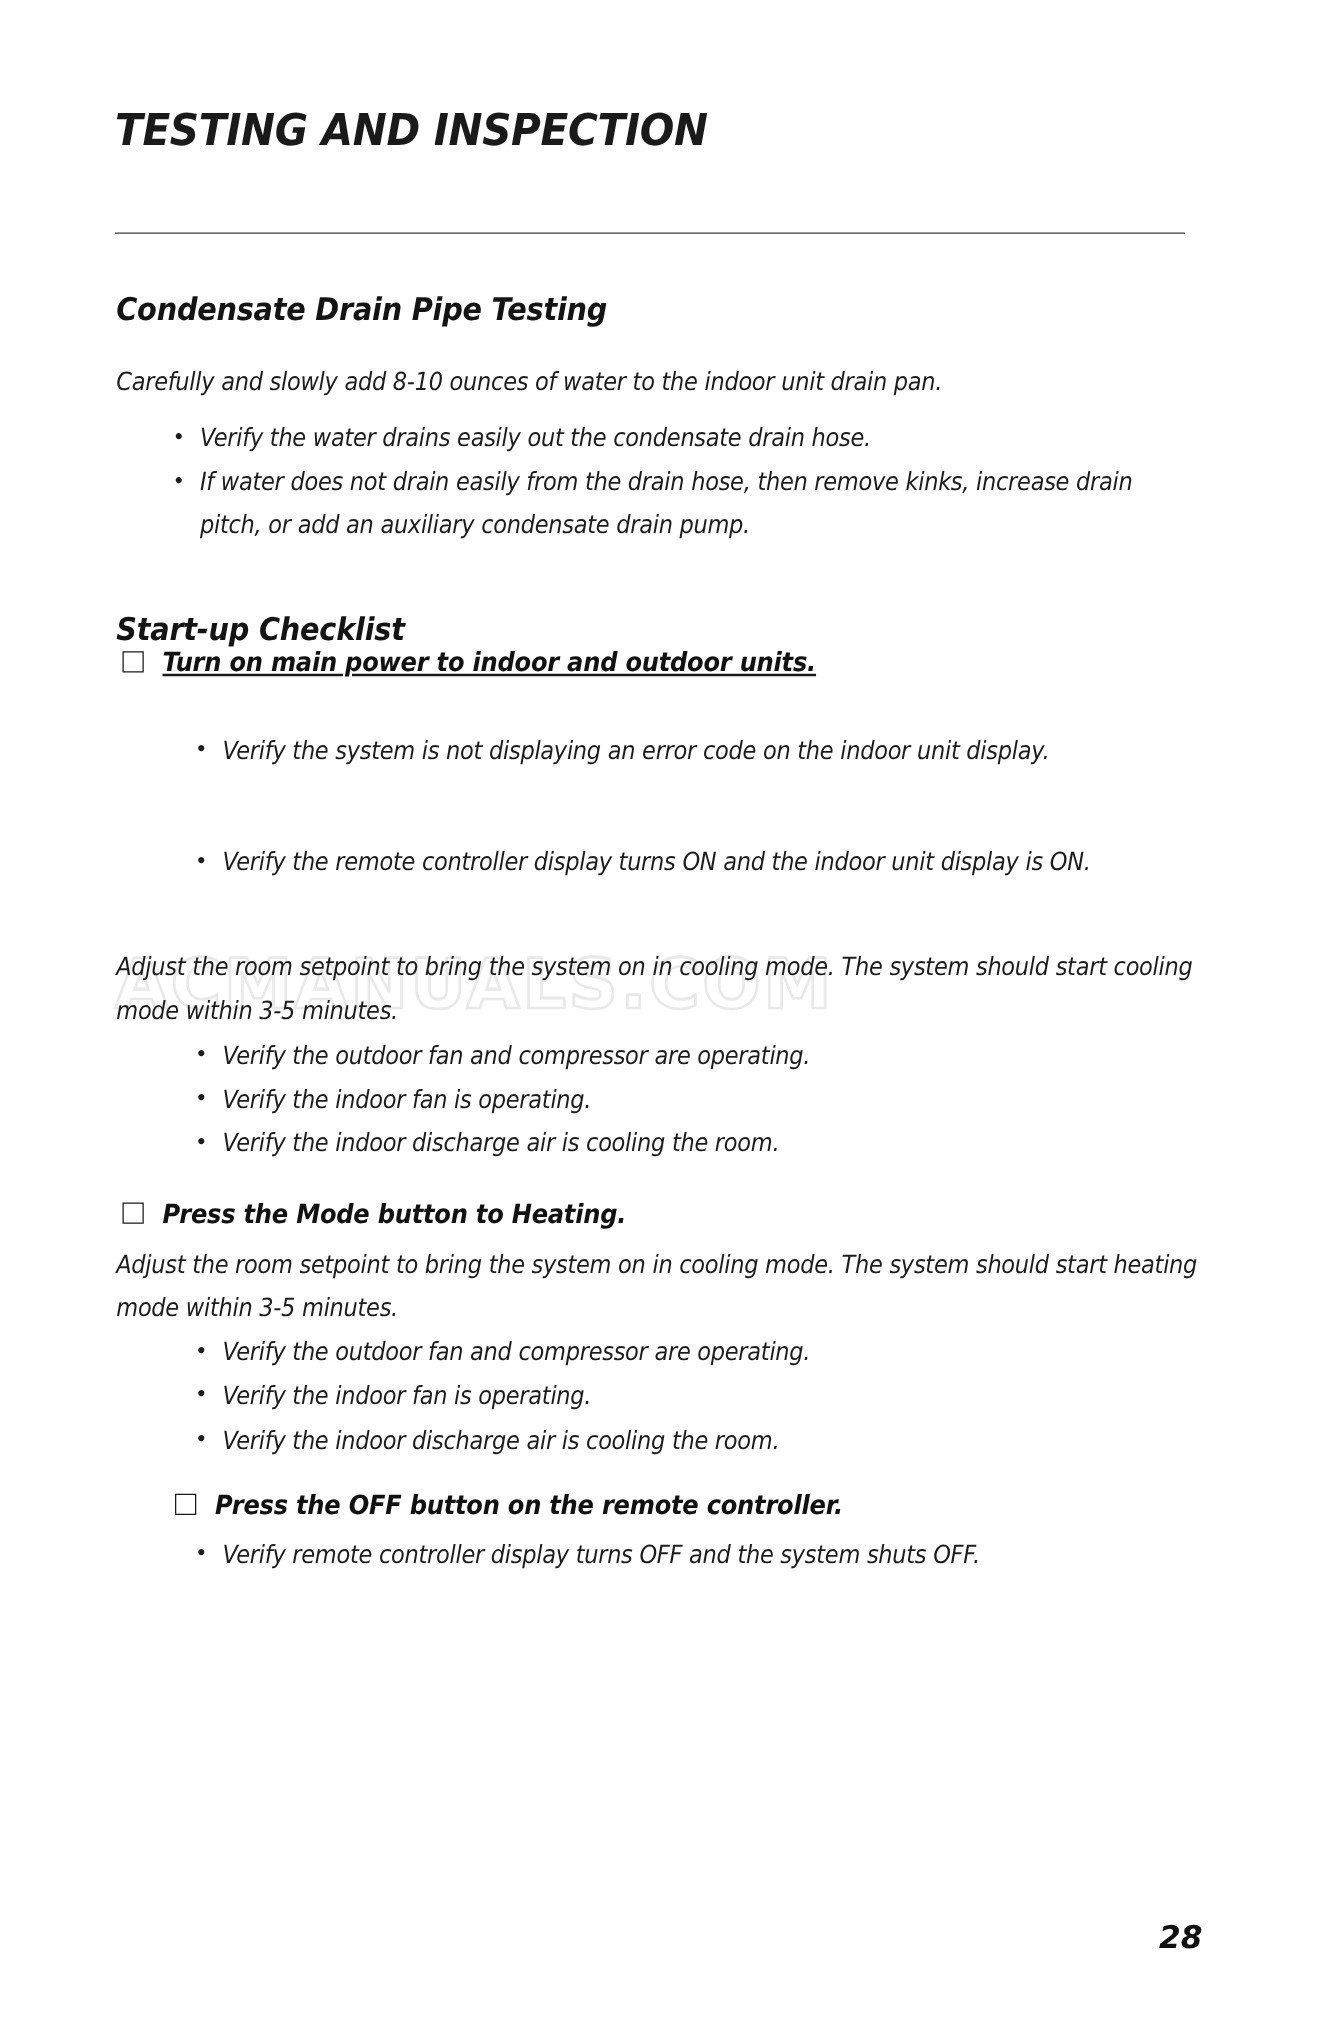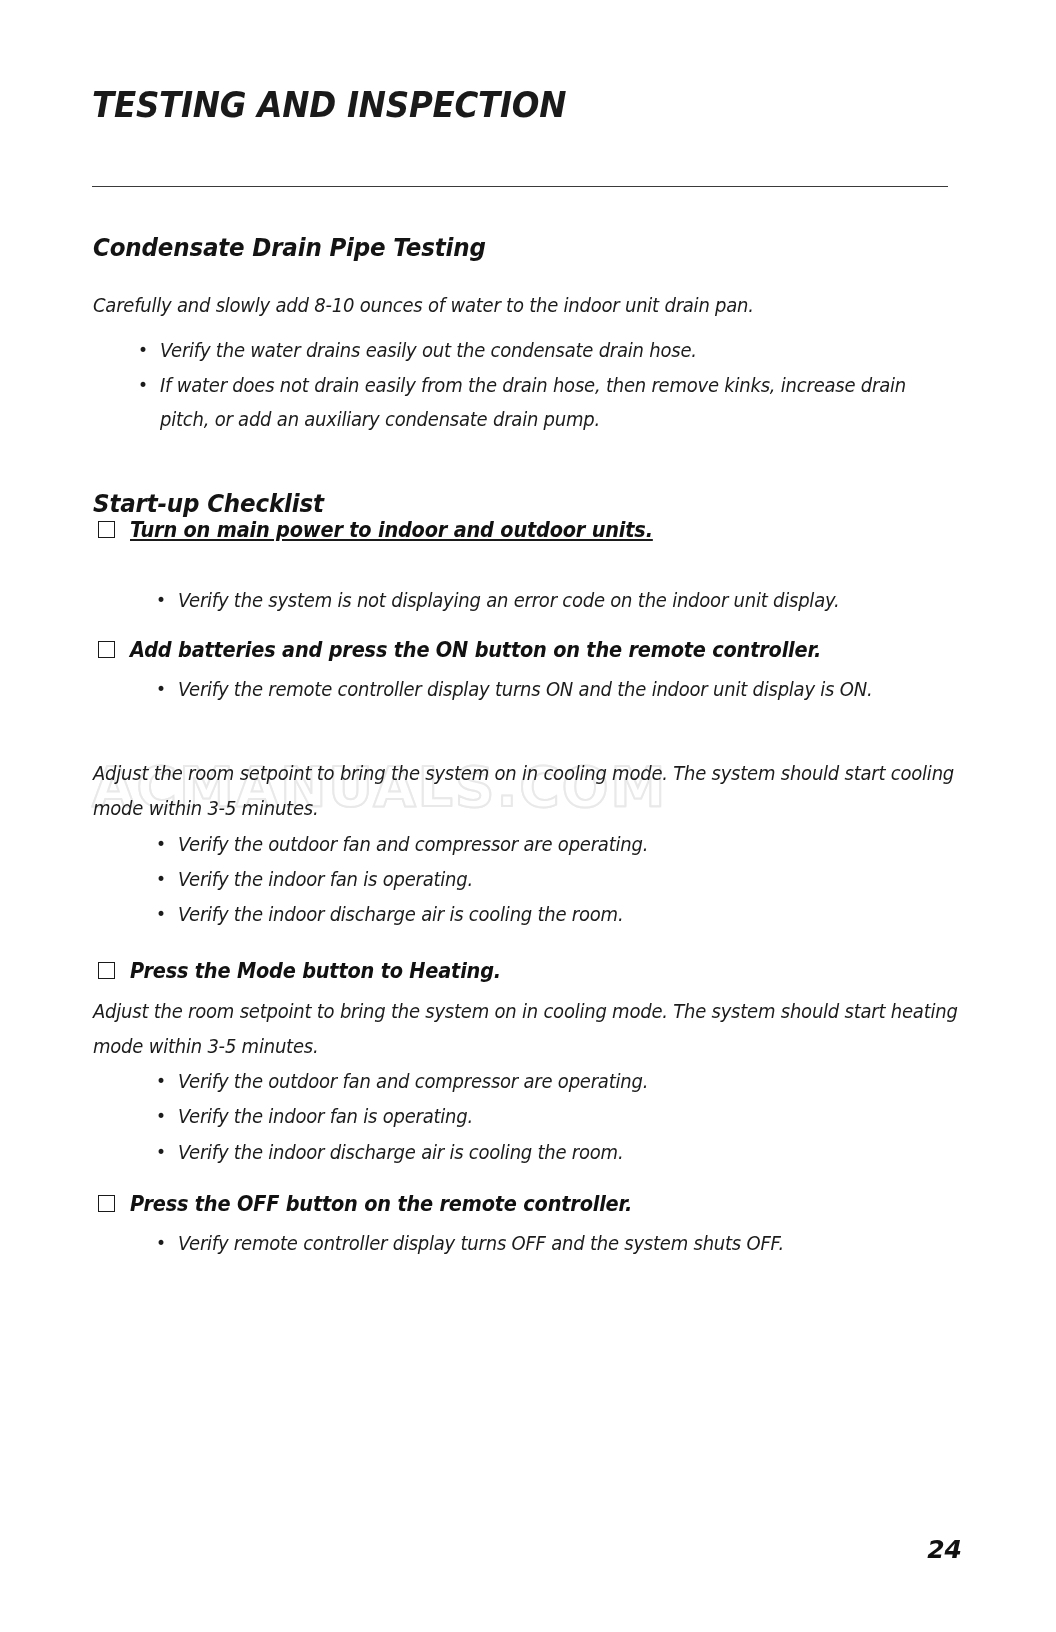--- a/index.html
+++ b/index.html
@@ -226,24 +226,20 @@
 
     <div class="check-item" style="top:514px;text-decoration:underline;">
       <span class="check-box"></span>
       <span class="check-label">Turn on main power to indoor and outdoor units.</span>
     </div>
     <div class="bullet lvl2" style="top:583px;">
       <span class="dot">•</span>
       <span class="btext">Verify the system is not displaying an error code on the indoor unit display.</span>
     </div>
 
-    <div class="check-item" style="top:634px;">
-      <span class="check-box"></span>
-      <span class="check-label">Add batteries and press the ON button on the remote controller.</span>
-    </div>
     <div class="bullet lvl2" style="top:672px;">
       <span class="dot">•</span>
       <span class="btext">Verify the remote controller display turns ON and the indoor unit display is ON.</span>
     </div>
 
     <div class="para p-cool-body">Adjust the room setpoint to bring the system on in cooling mode. The system should start cooling mode within 3-5 minutes.</div>
     <div class="bullet lvl2" style="top:827px;">
       <span class="dot">•</span>
       <span class="btext">Verify the outdoor fan and compressor are operating.</span>
     </div>
@@ -267,25 +263,25 @@
     </div>
     <div class="bullet lvl2" style="top:1099px;">
       <span class="dot">•</span>
       <span class="btext">Verify the indoor fan is operating.</span>
     </div>
     <div class="bullet lvl2" style="top:1135px;">
       <span class="dot">•</span>
       <span class="btext">Verify the indoor discharge air is cooling the room.</span>
     </div>
 
-    <div class="check-item" style="top:1188px;">
+    <div class="check-item" style="top:1188px;margin-left:42px;">
       <span class="check-box"></span>
       <span class="check-label">Press the OFF button on the remote controller.</span>
     </div>
     <div class="bullet lvl2" style="top:1226px;">
       <span class="dot">•</span>
       <span class="btext">Verify remote controller display turns OFF and the system shuts OFF.</span>
     </div>
 
-    <div class="page-number">24</div>
+    <div class="page-number">28</div>
 
   </div>
 </div>
 
 </body></html>

